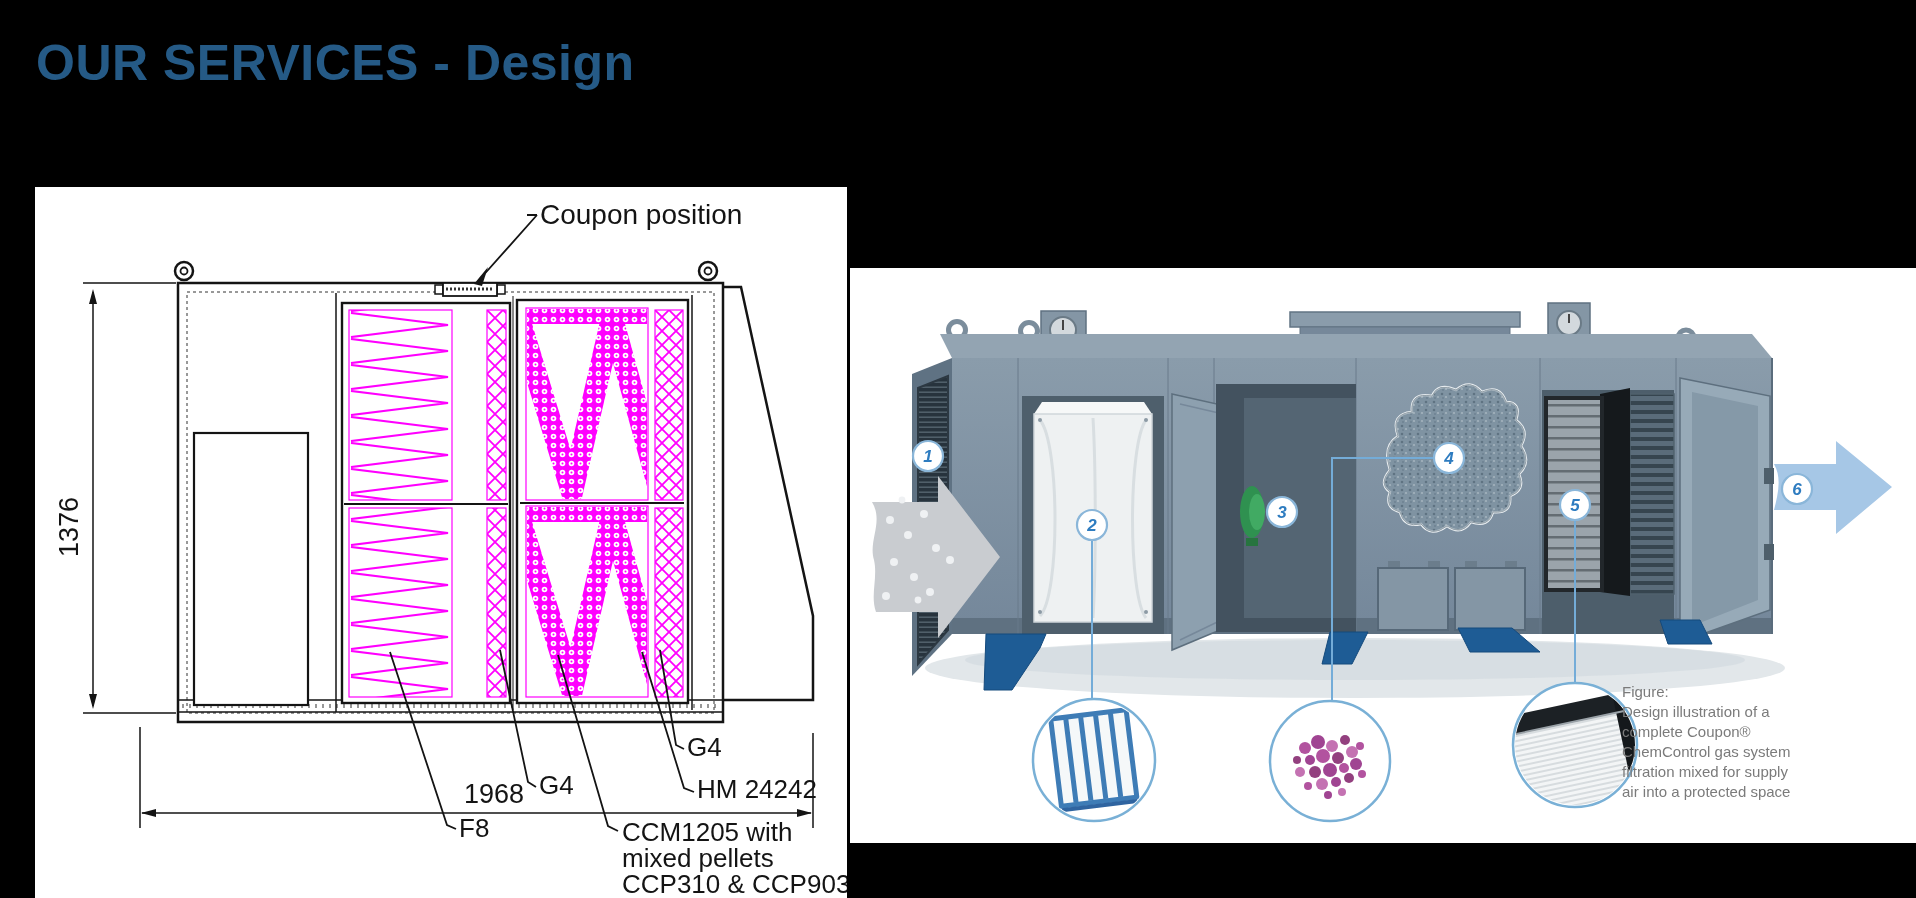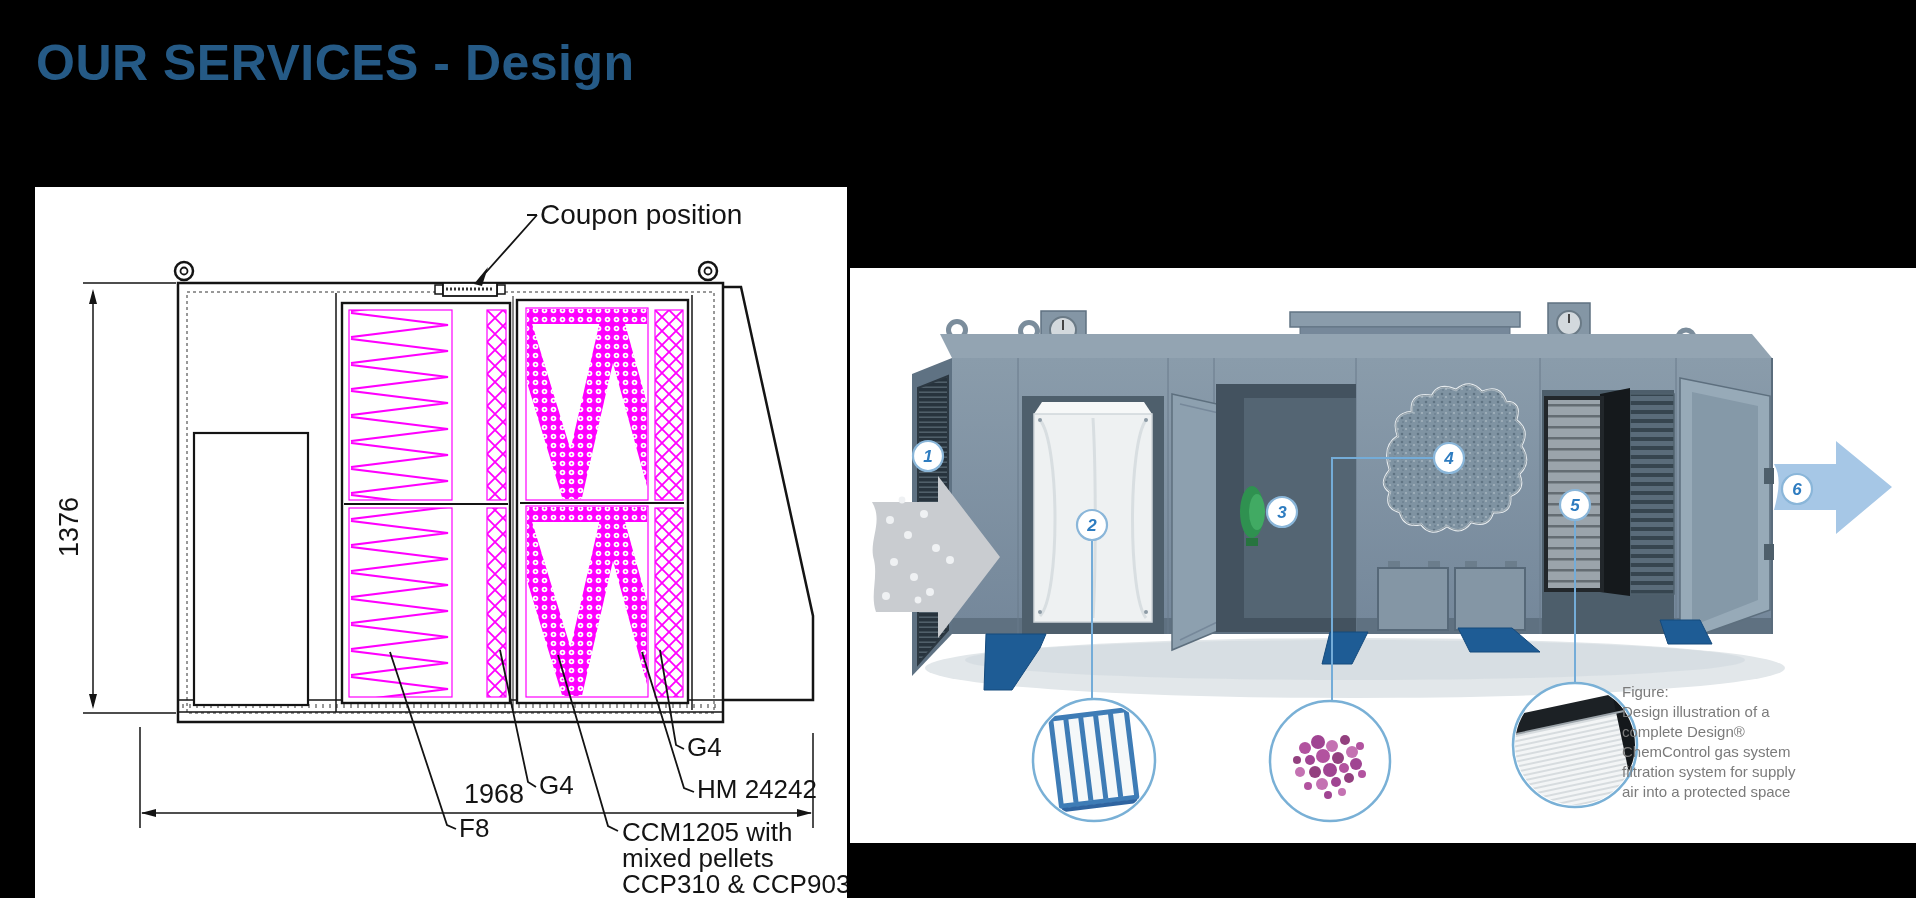--- a/index.html
+++ b/index.html
@@ -358,19 +358,19 @@
     </g>
     <g>
       <circle cx="1797" cy="489" r="15" fill="#fff" stroke="#8ab6d9" stroke-width="2.2"></circle>
       <text x="1797" y="495" class="step-num">6</text>
     </g>
   </svg>
 
   <div id="figure-caption">
     <div>Figure:</div>
     <div>Design illustration of a</div>
-    <div>complete Design®</div>
+    <div>complete Coupon®</div>
     <div>ChemControl gas system</div>
-    <div>filtration system for supply</div>
+    <div>filtration mixed for supply</div>
     <div>air into a protected space</div>
   </div>
 
 </div>
 
 </body></html>

